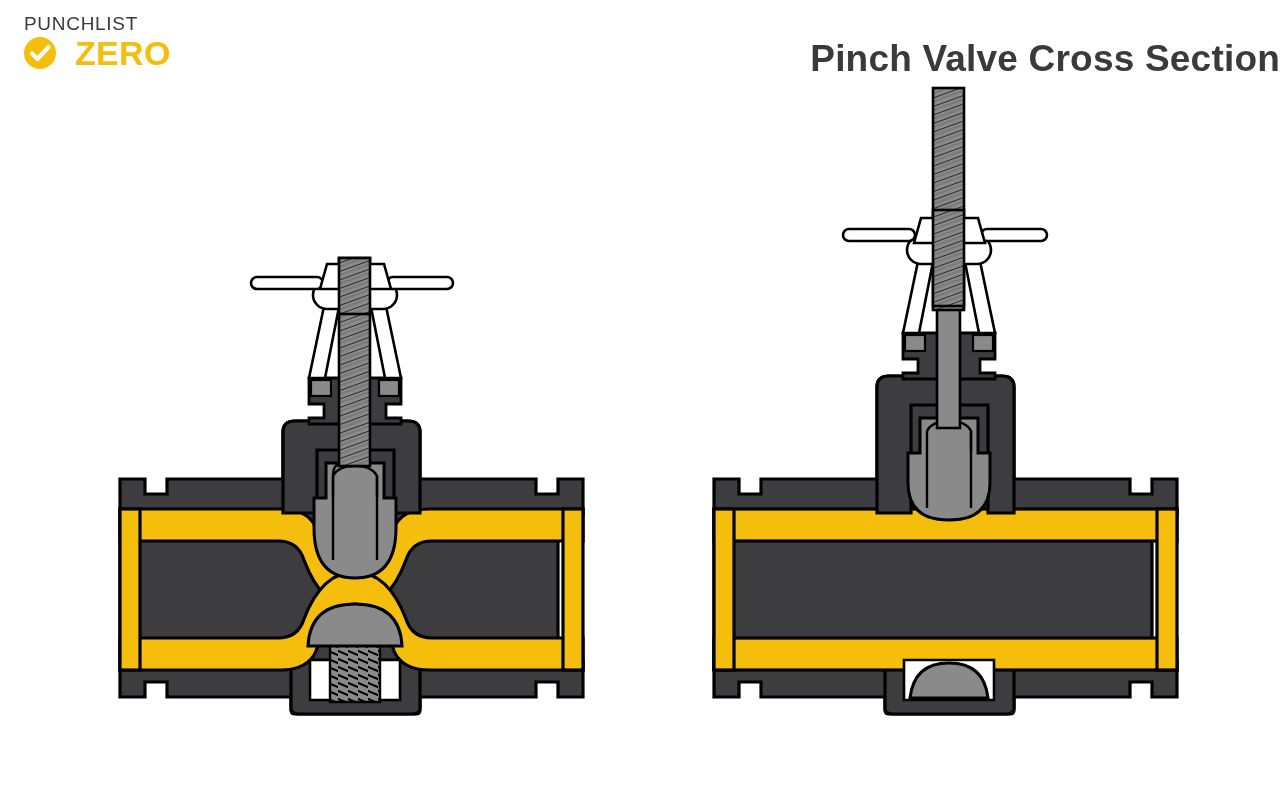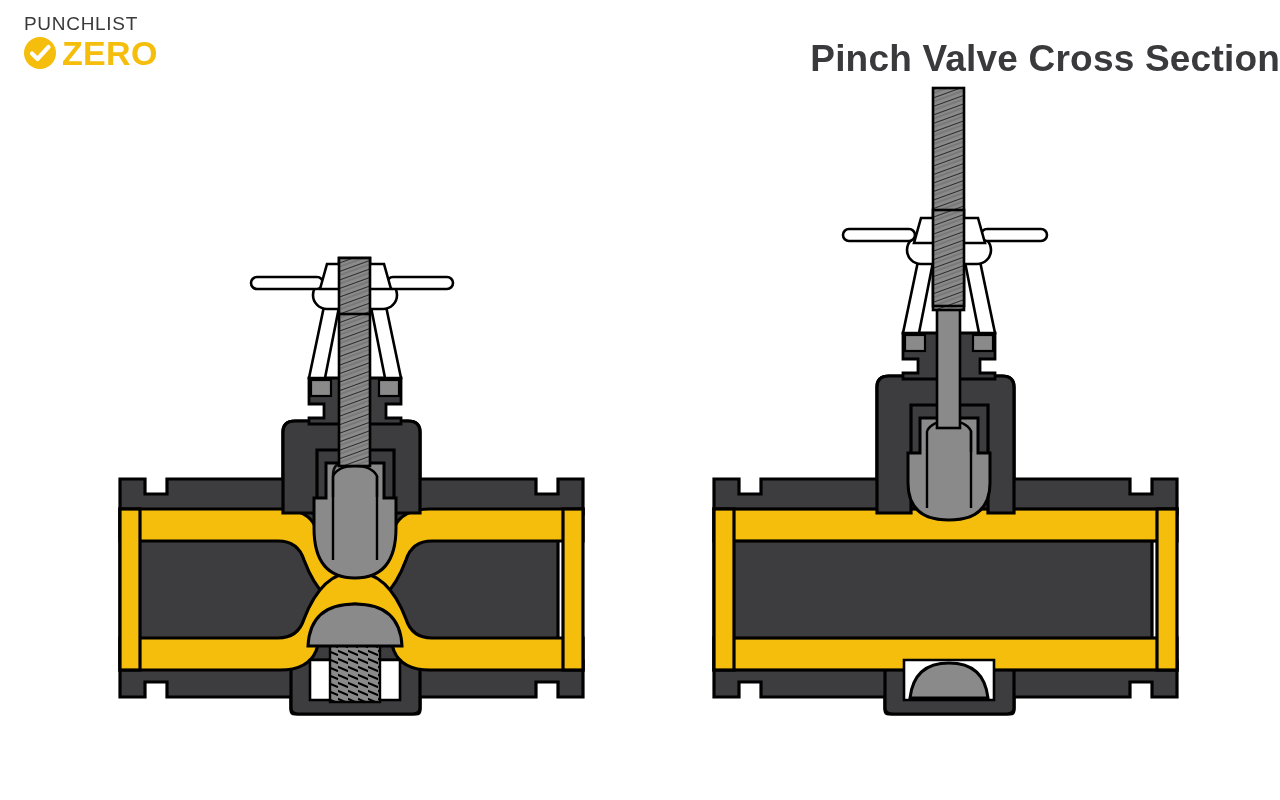--- a/index.html
+++ b/index.html
@@ -37,21 +37,21 @@
     font-size: 19px;
     font-weight: 400;
     letter-spacing: 0.7px;
     color: #3a3a3c;
     line-height: 20px;
     margin: 0 0 2px 2px;
   }
   #logo-bottom {
     display: flex;
     align-items: center;
-    gap: 5px;
+    gap: 18px;
     margin-left: 1px;
   }
   #logo-zero {
     font-family: "Liberation Sans", sans-serif;
     font-size: 34px;
     font-weight: bold;
     letter-spacing: 0.3px;
     color: #f5be0c;
     line-height: 34px;
   }

